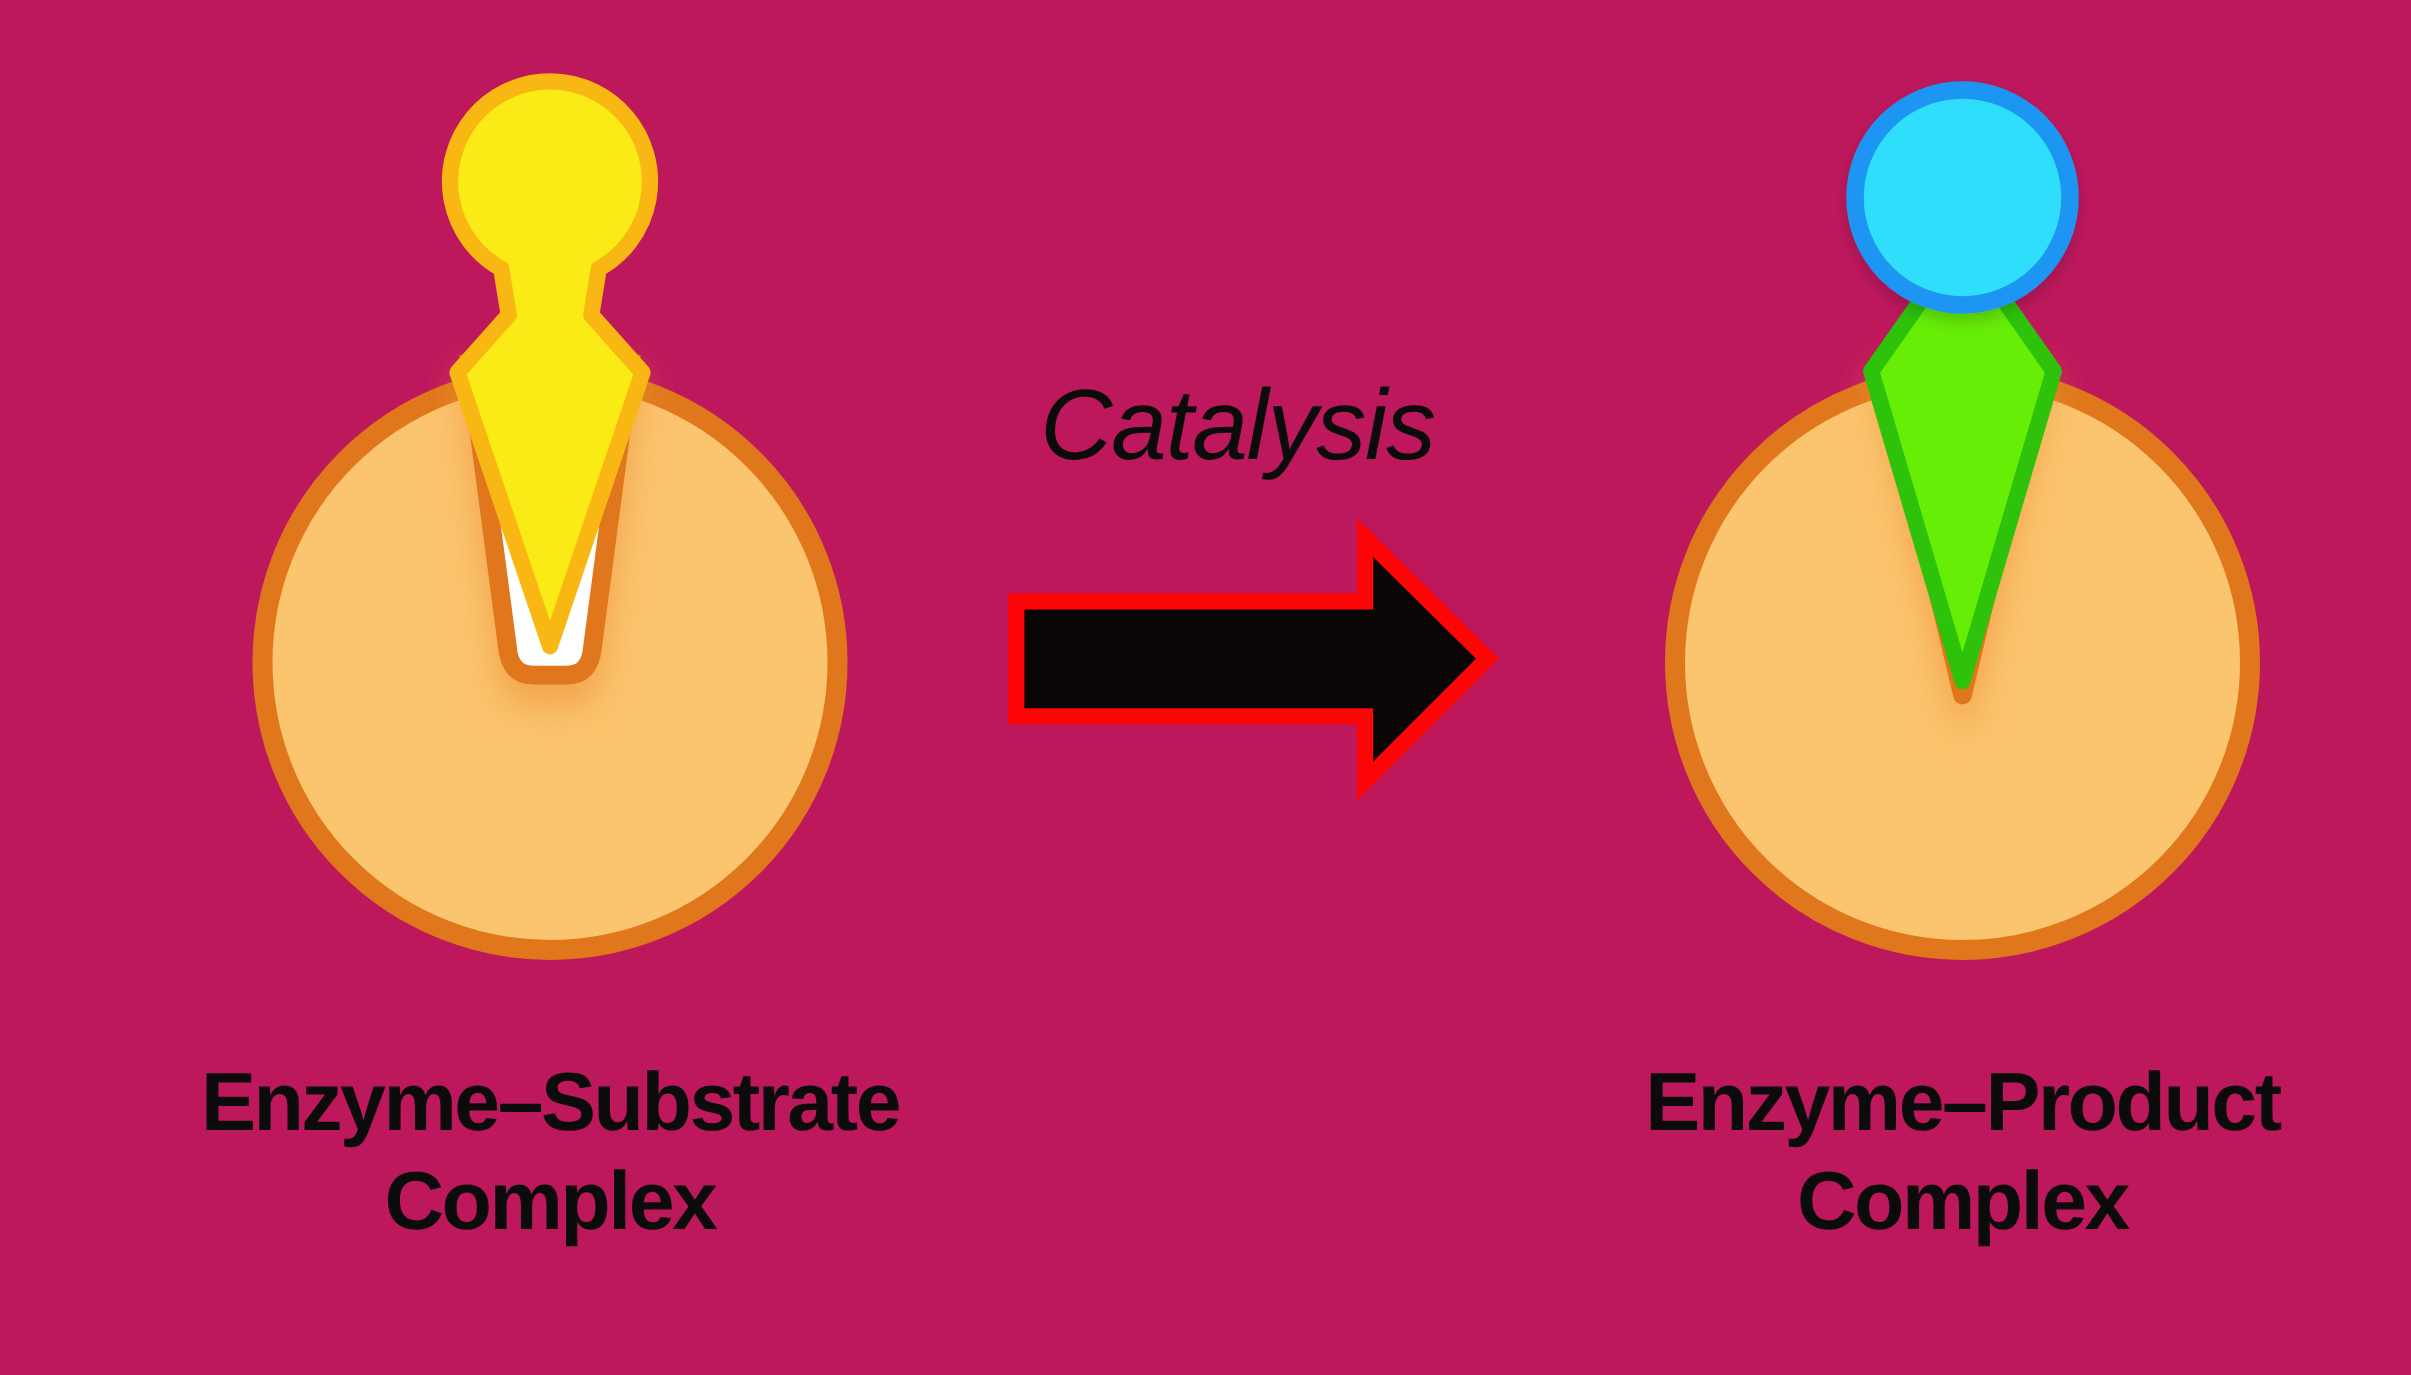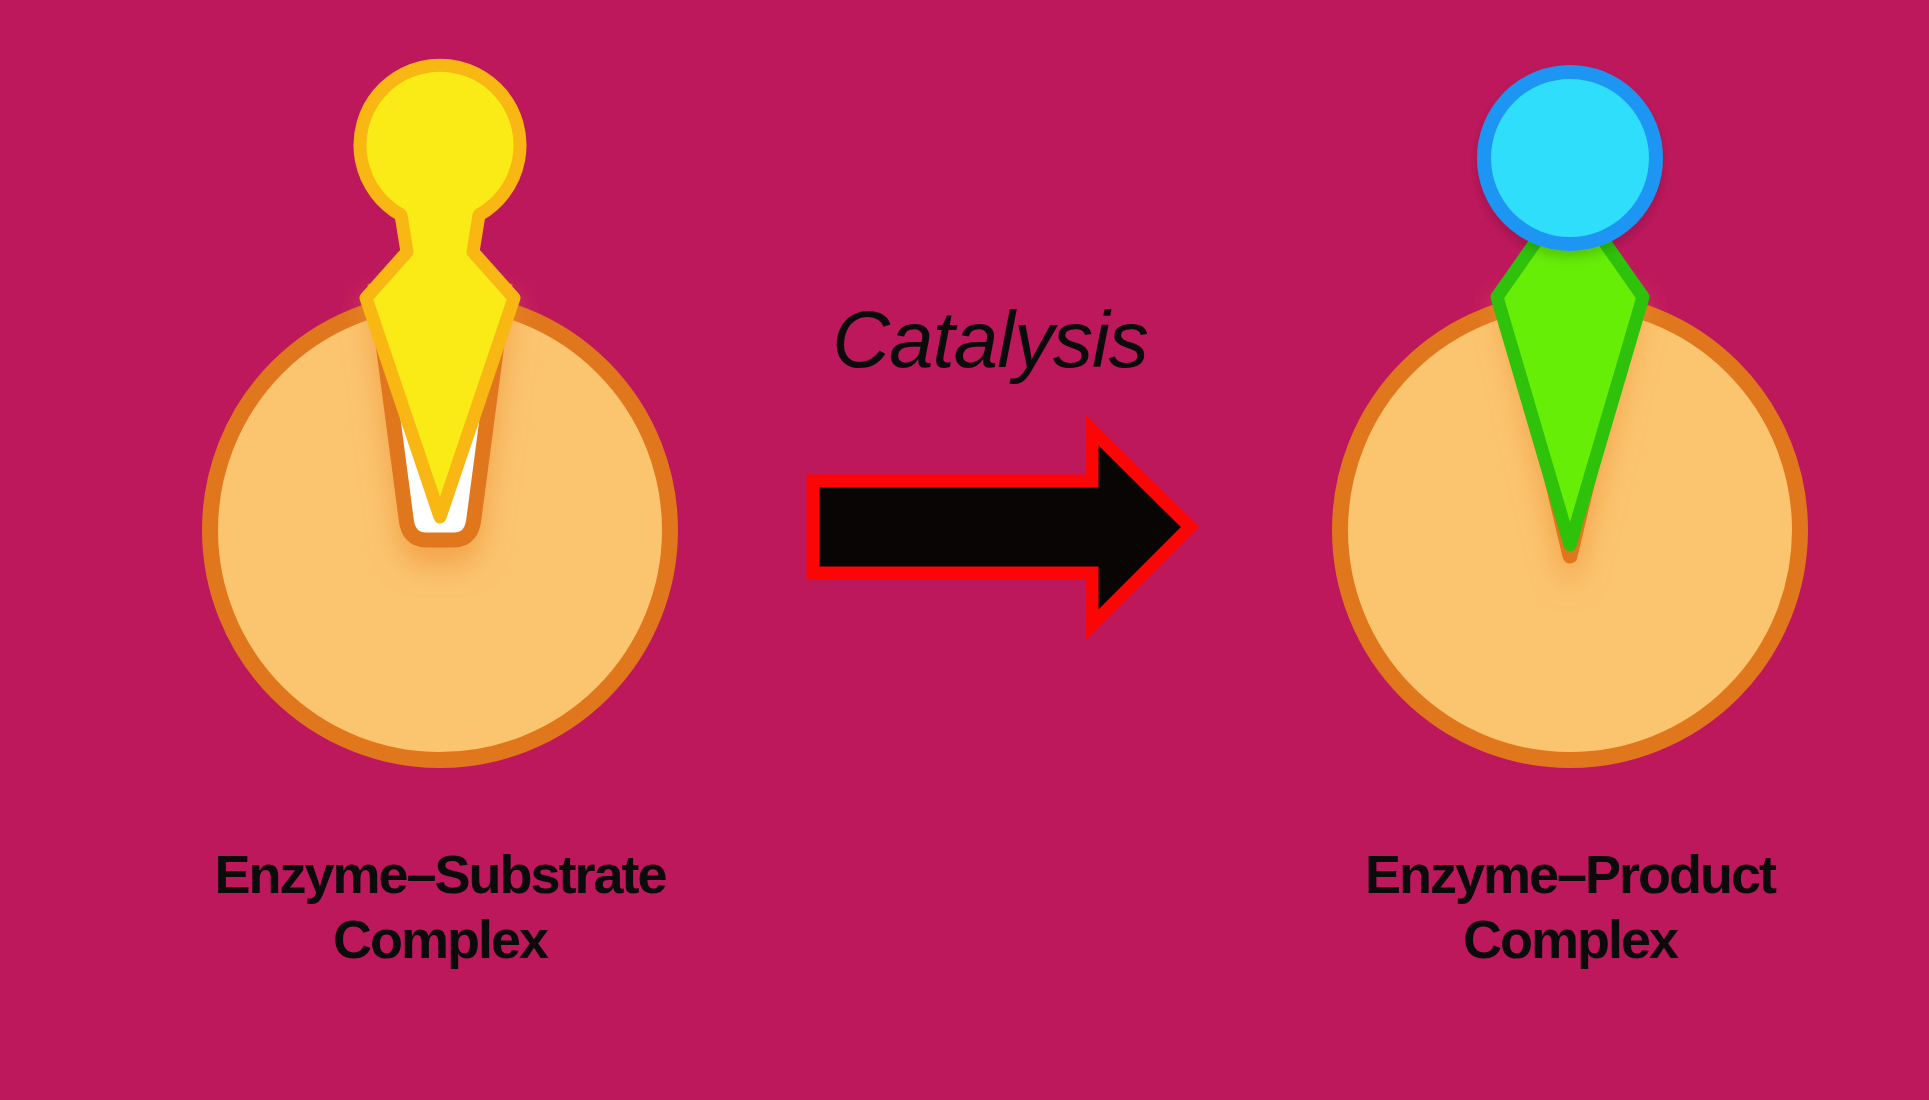--- a/index.html
+++ b/index.html
@@ -22,21 +22,21 @@
     line-height:1.05;
     color:var(--label-color,#0b0b0b);
     letter-spacing:-1px;
   }
   .caption{
     position:absolute;
     top:842px;
     width:800px;
     text-align:center;
     font-weight:700;
-    font-size:54px;
+    font-size:66px;
     line-height:1.2;
     color:var(--label-color,#0b0b0b);
     letter-spacing:-2px;
   }
   .caption-left{left:40px;}
   .caption-right{left:1170px;}
 </style>
 </head>
 <body style="background: rgb(255, 255, 255);">
 

